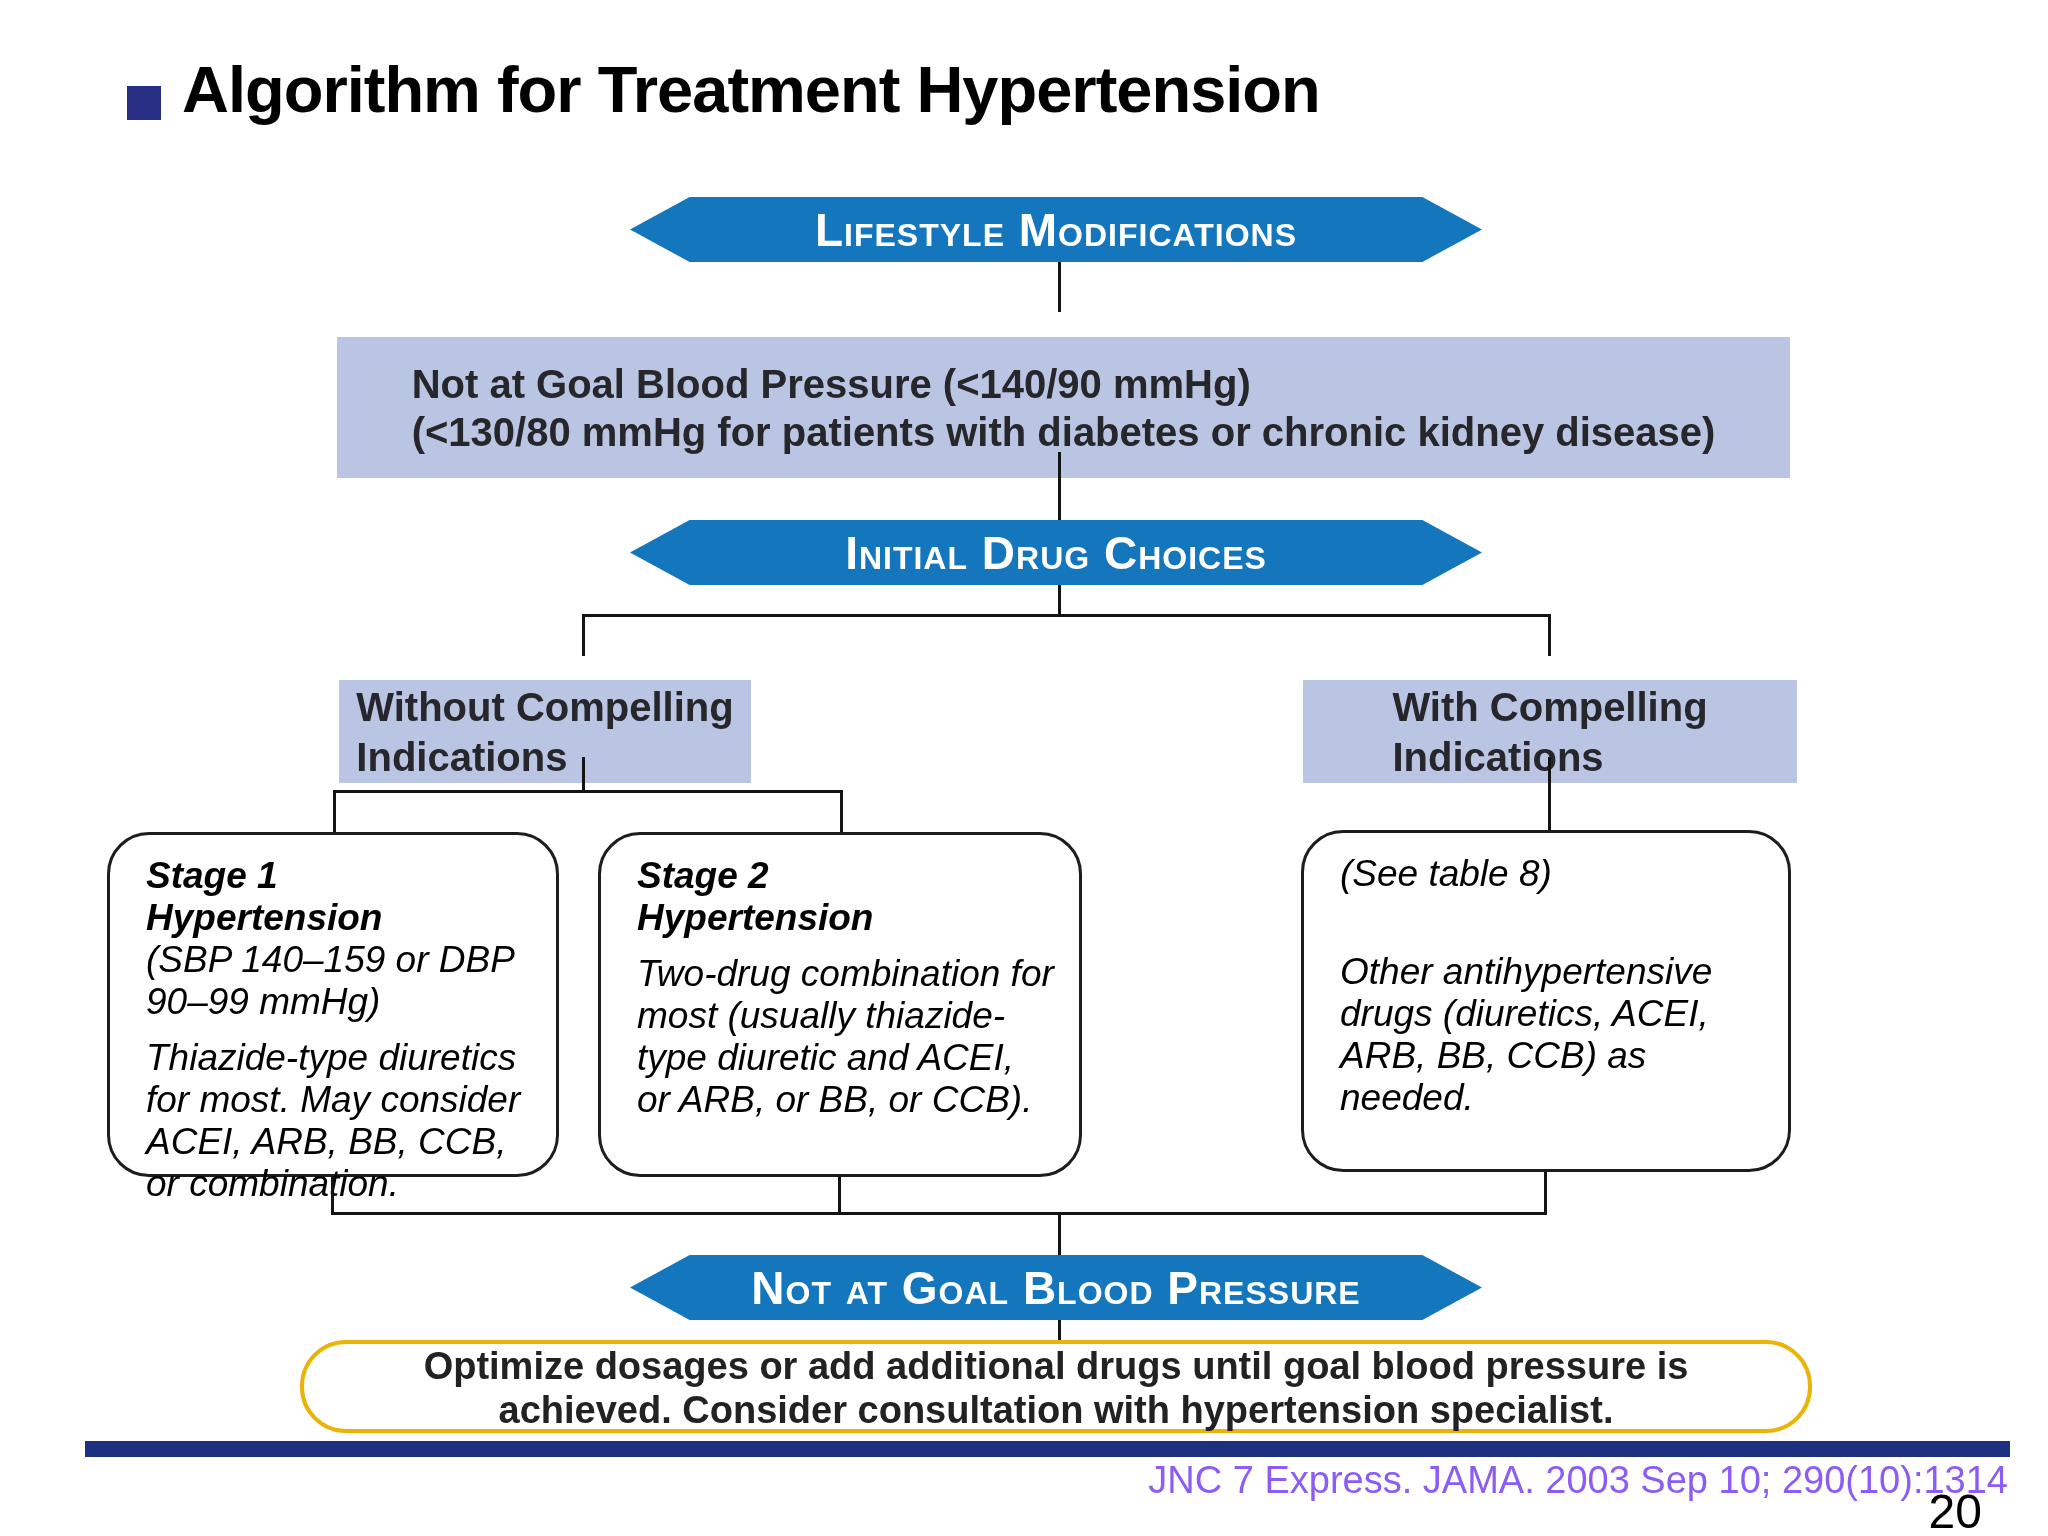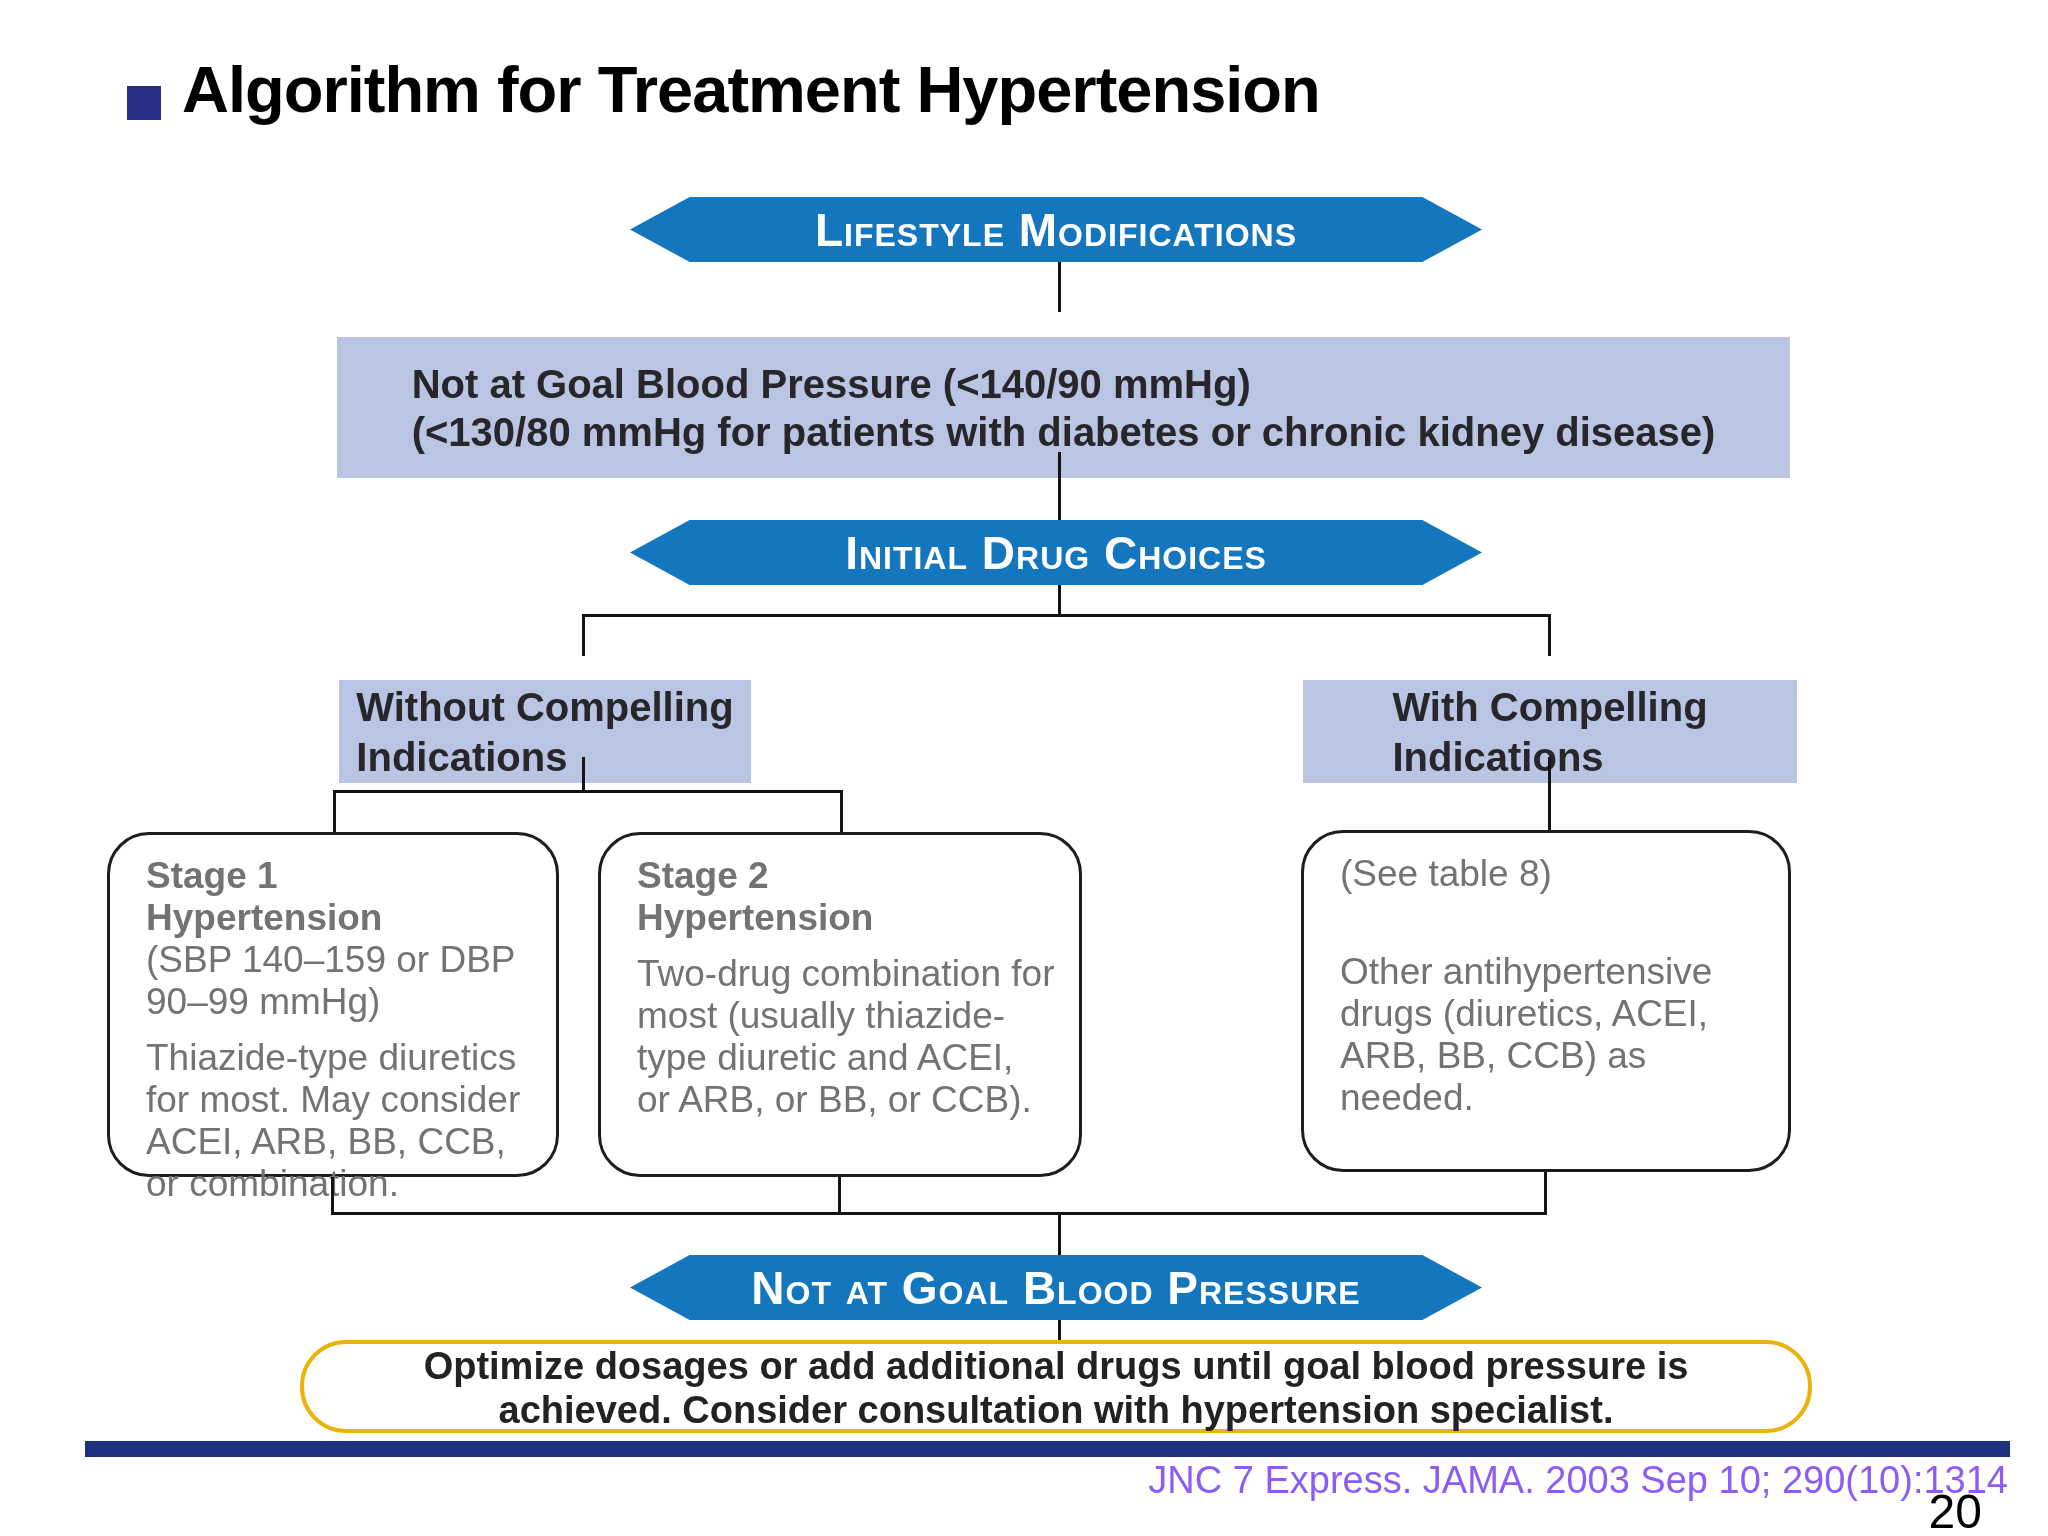--- a/index.html
+++ b/index.html
@@ -35,21 +35,21 @@
   }
   .lightbox{
     background:var(--light-box);
     display:flex;align-items:center;justify-content:center;
     text-align:left;color:var(--ink);margin-top:26px;
   }
   .goal-text{font-size:40px;line-height:48px;font-weight:600;}
   .branch-text{font-size:40px;line-height:50px;font-weight:700;}
   .roundbox{
     background:#fff;border:3px solid #1d1d1d;border-radius:42px;
-    color:#737373;font-size:37px;line-height:42px;
+    color:#000000;font-size:37px;line-height:42px;font-style:italic;
   }
   .roundbox .pad{padding:20px 8px 0 36px;}
   .bold{font-weight:700;}
   .body-gap{margin-top:14px;}
   .optbox{
     background:#fff;border:4px solid #eab308;border-radius:46px;
     display:flex;align-items:flex-start;justify-content:center;text-align:center;
     font-size:38px;line-height:44px;color:#222;font-weight:600;
   }
   .vline{width:3px;background:var(--line);}

